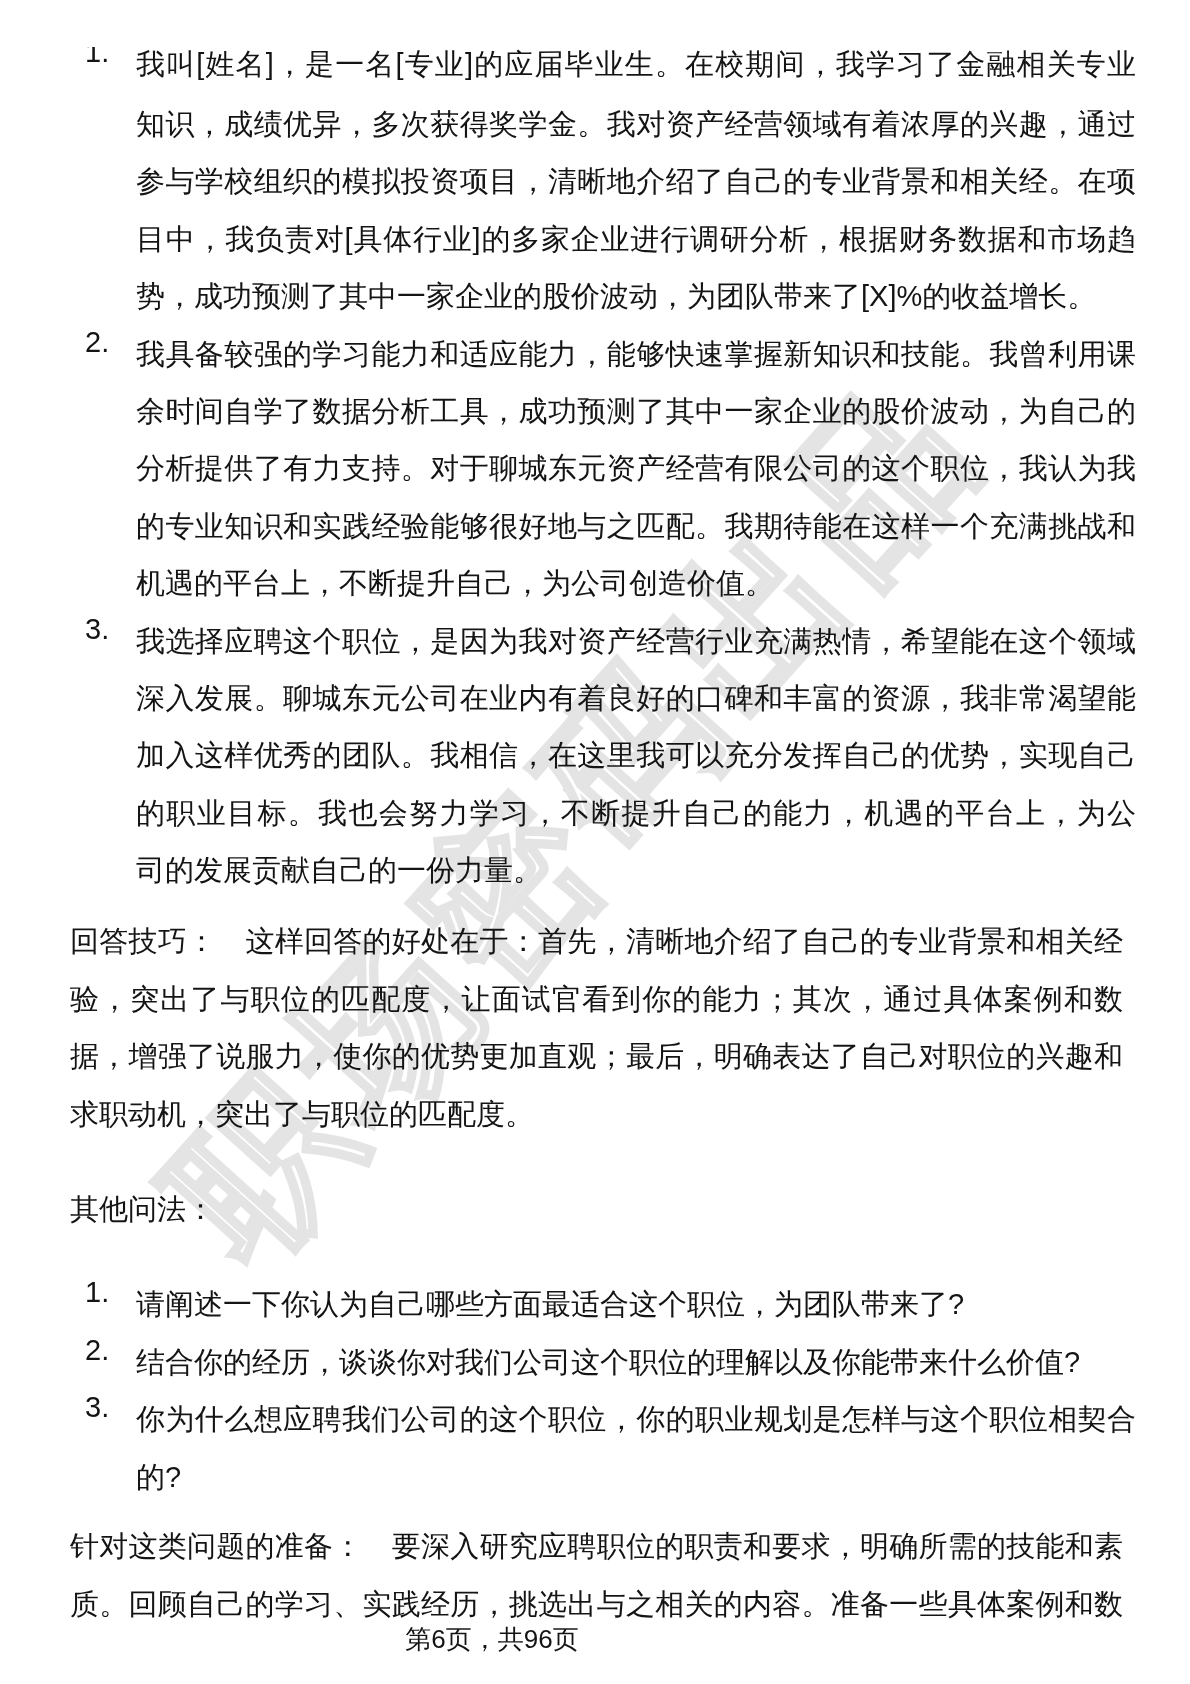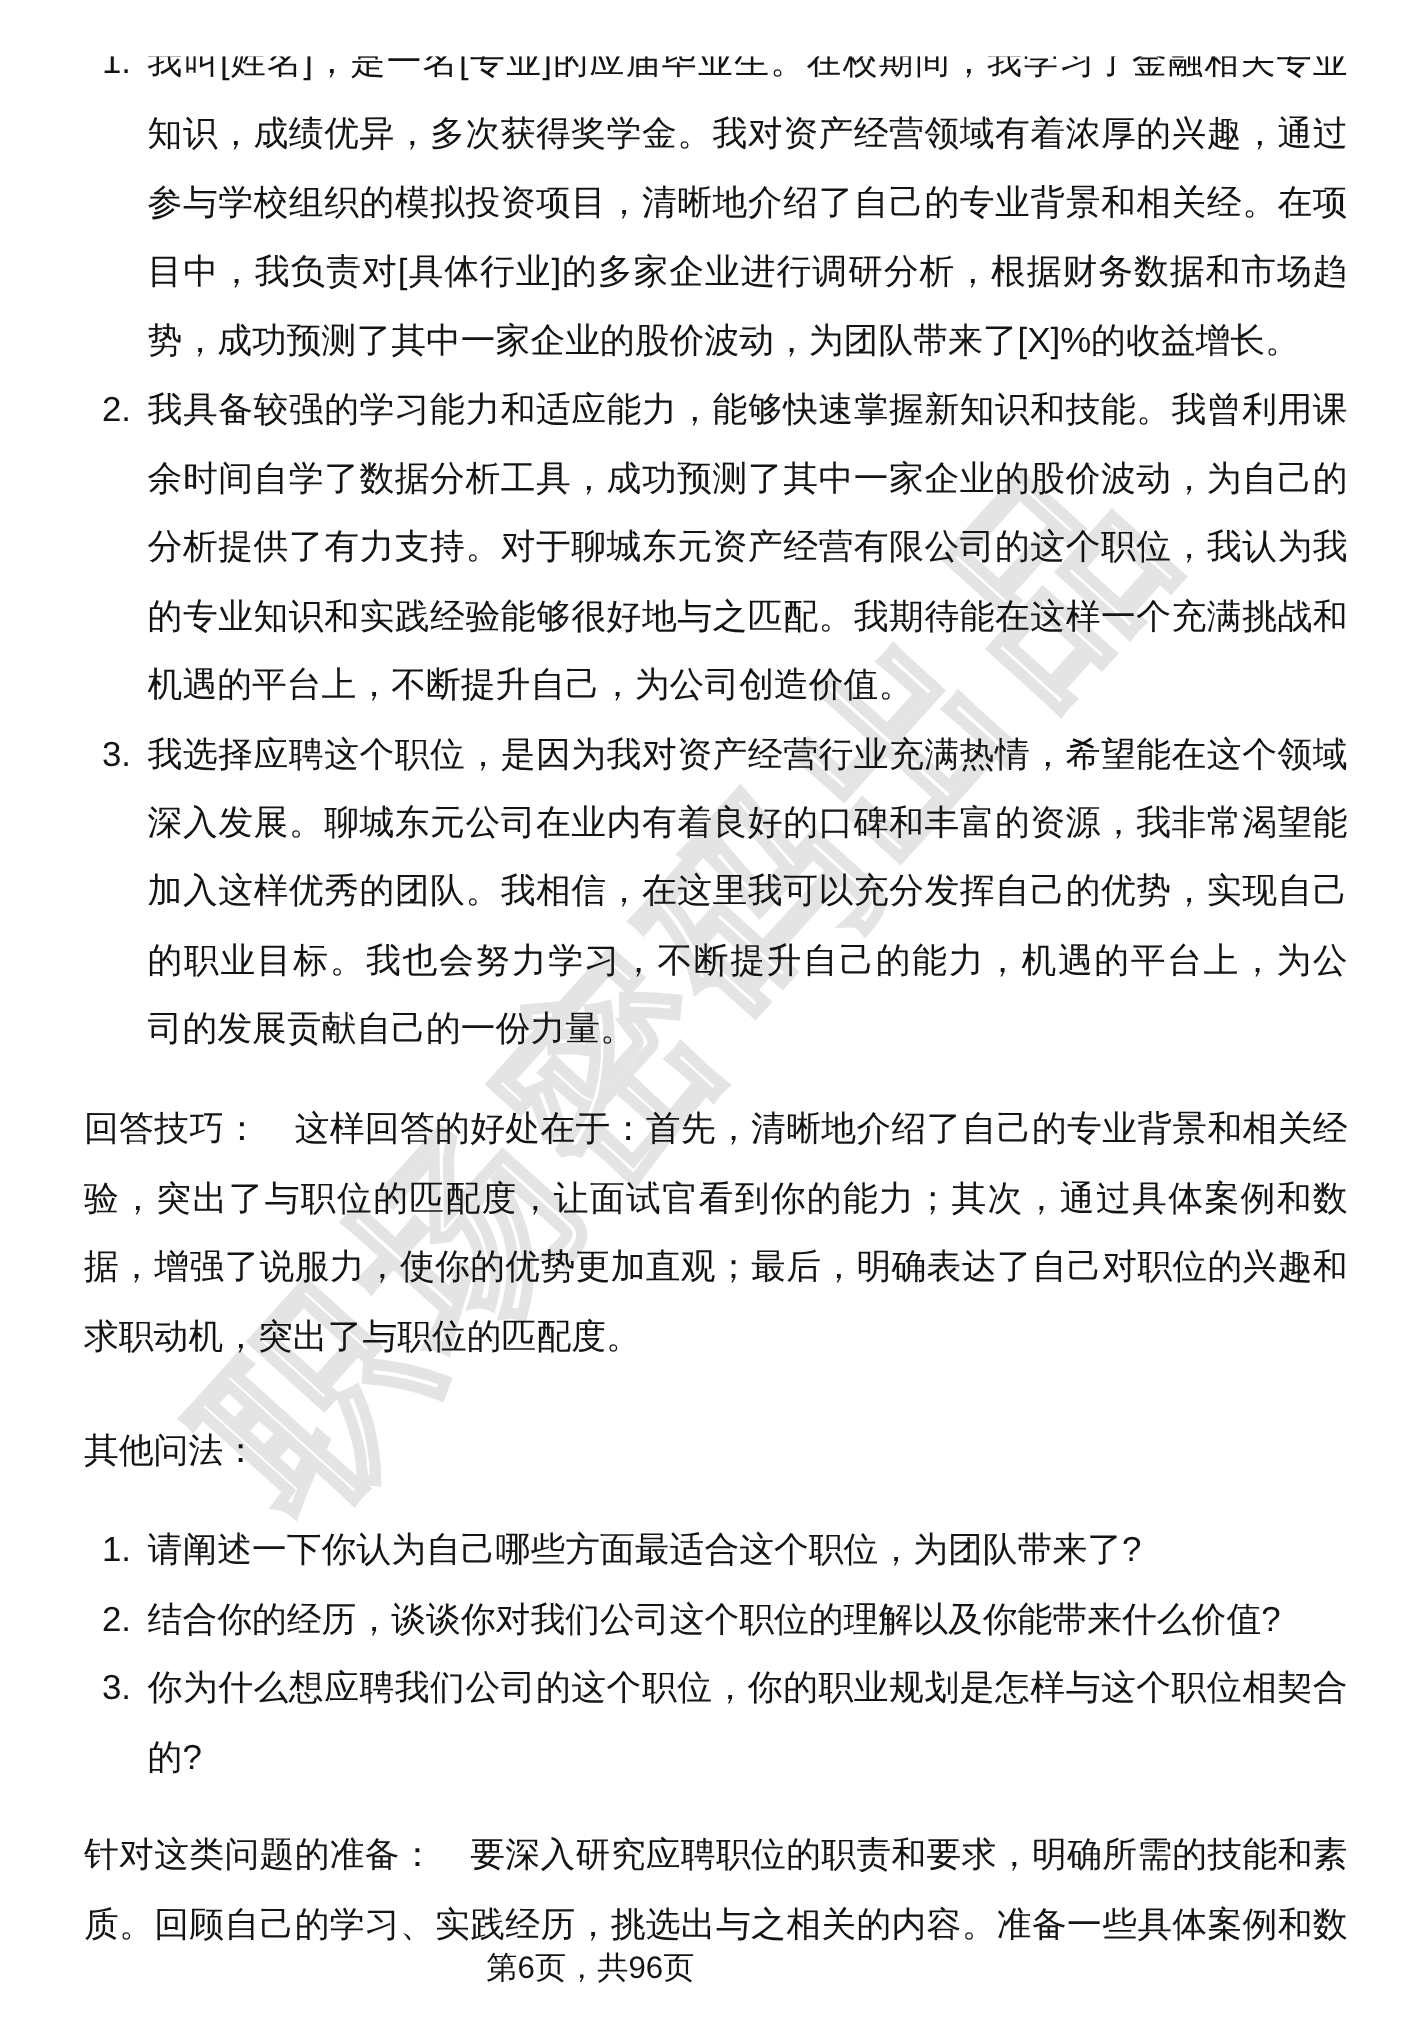--- a/index.html
+++ b/index.html
@@ -26,21 +26,21 @@
   .line{
     position:absolute;
     font-size:29px;
     line-height:40px;
     height:40px;
     overflow:hidden;
     color:#141414;
     z-index:2;
     white-space:normal;
   }
-  .cont{left:123px;width:1000px;text-align:justify;text-align-last:justify;}
+  .cont{left:136px;width:1000px;text-align:justify;text-align-last:justify;margin-top:12px;}
   .para{left:70px;width:1053px;text-align:justify;text-align-last:justify;}
   .endline{text-align:left;text-align-last:left;}
   .marker{
     position:absolute;
     left:85px;width:40px;
     font-size:29px;line-height:40px;height:40px;
     color:#141414;z-index:2;text-align:left;
   }
   .clip-overlay{
     position:absolute;

